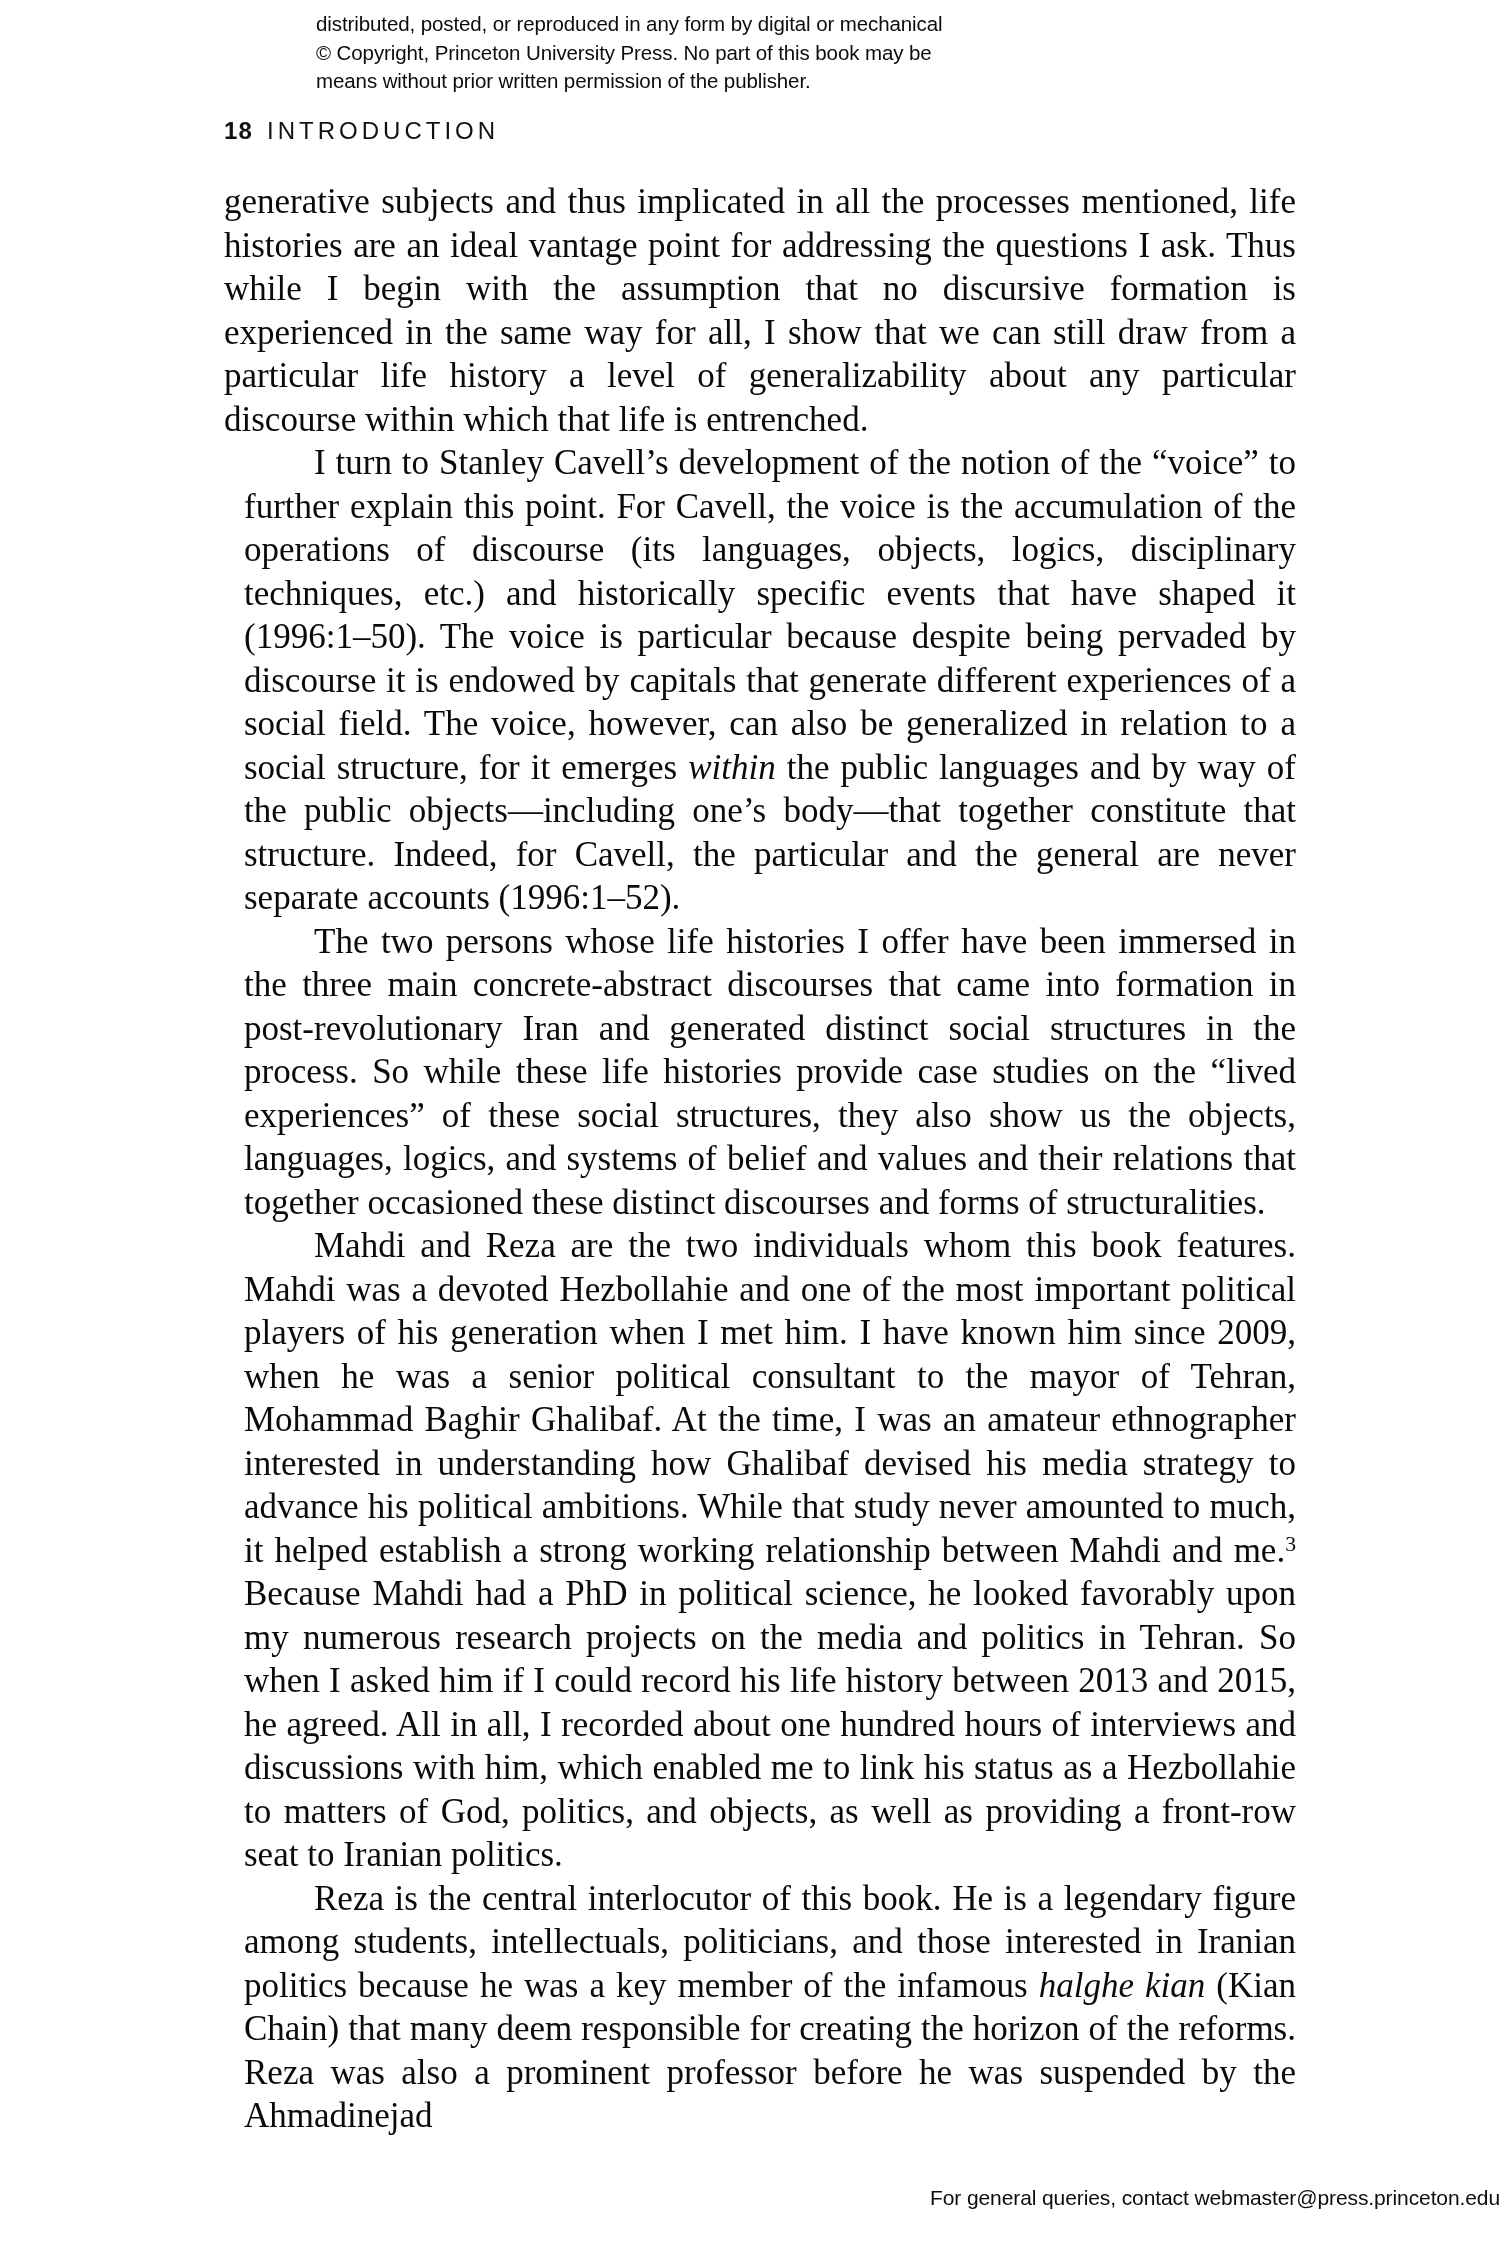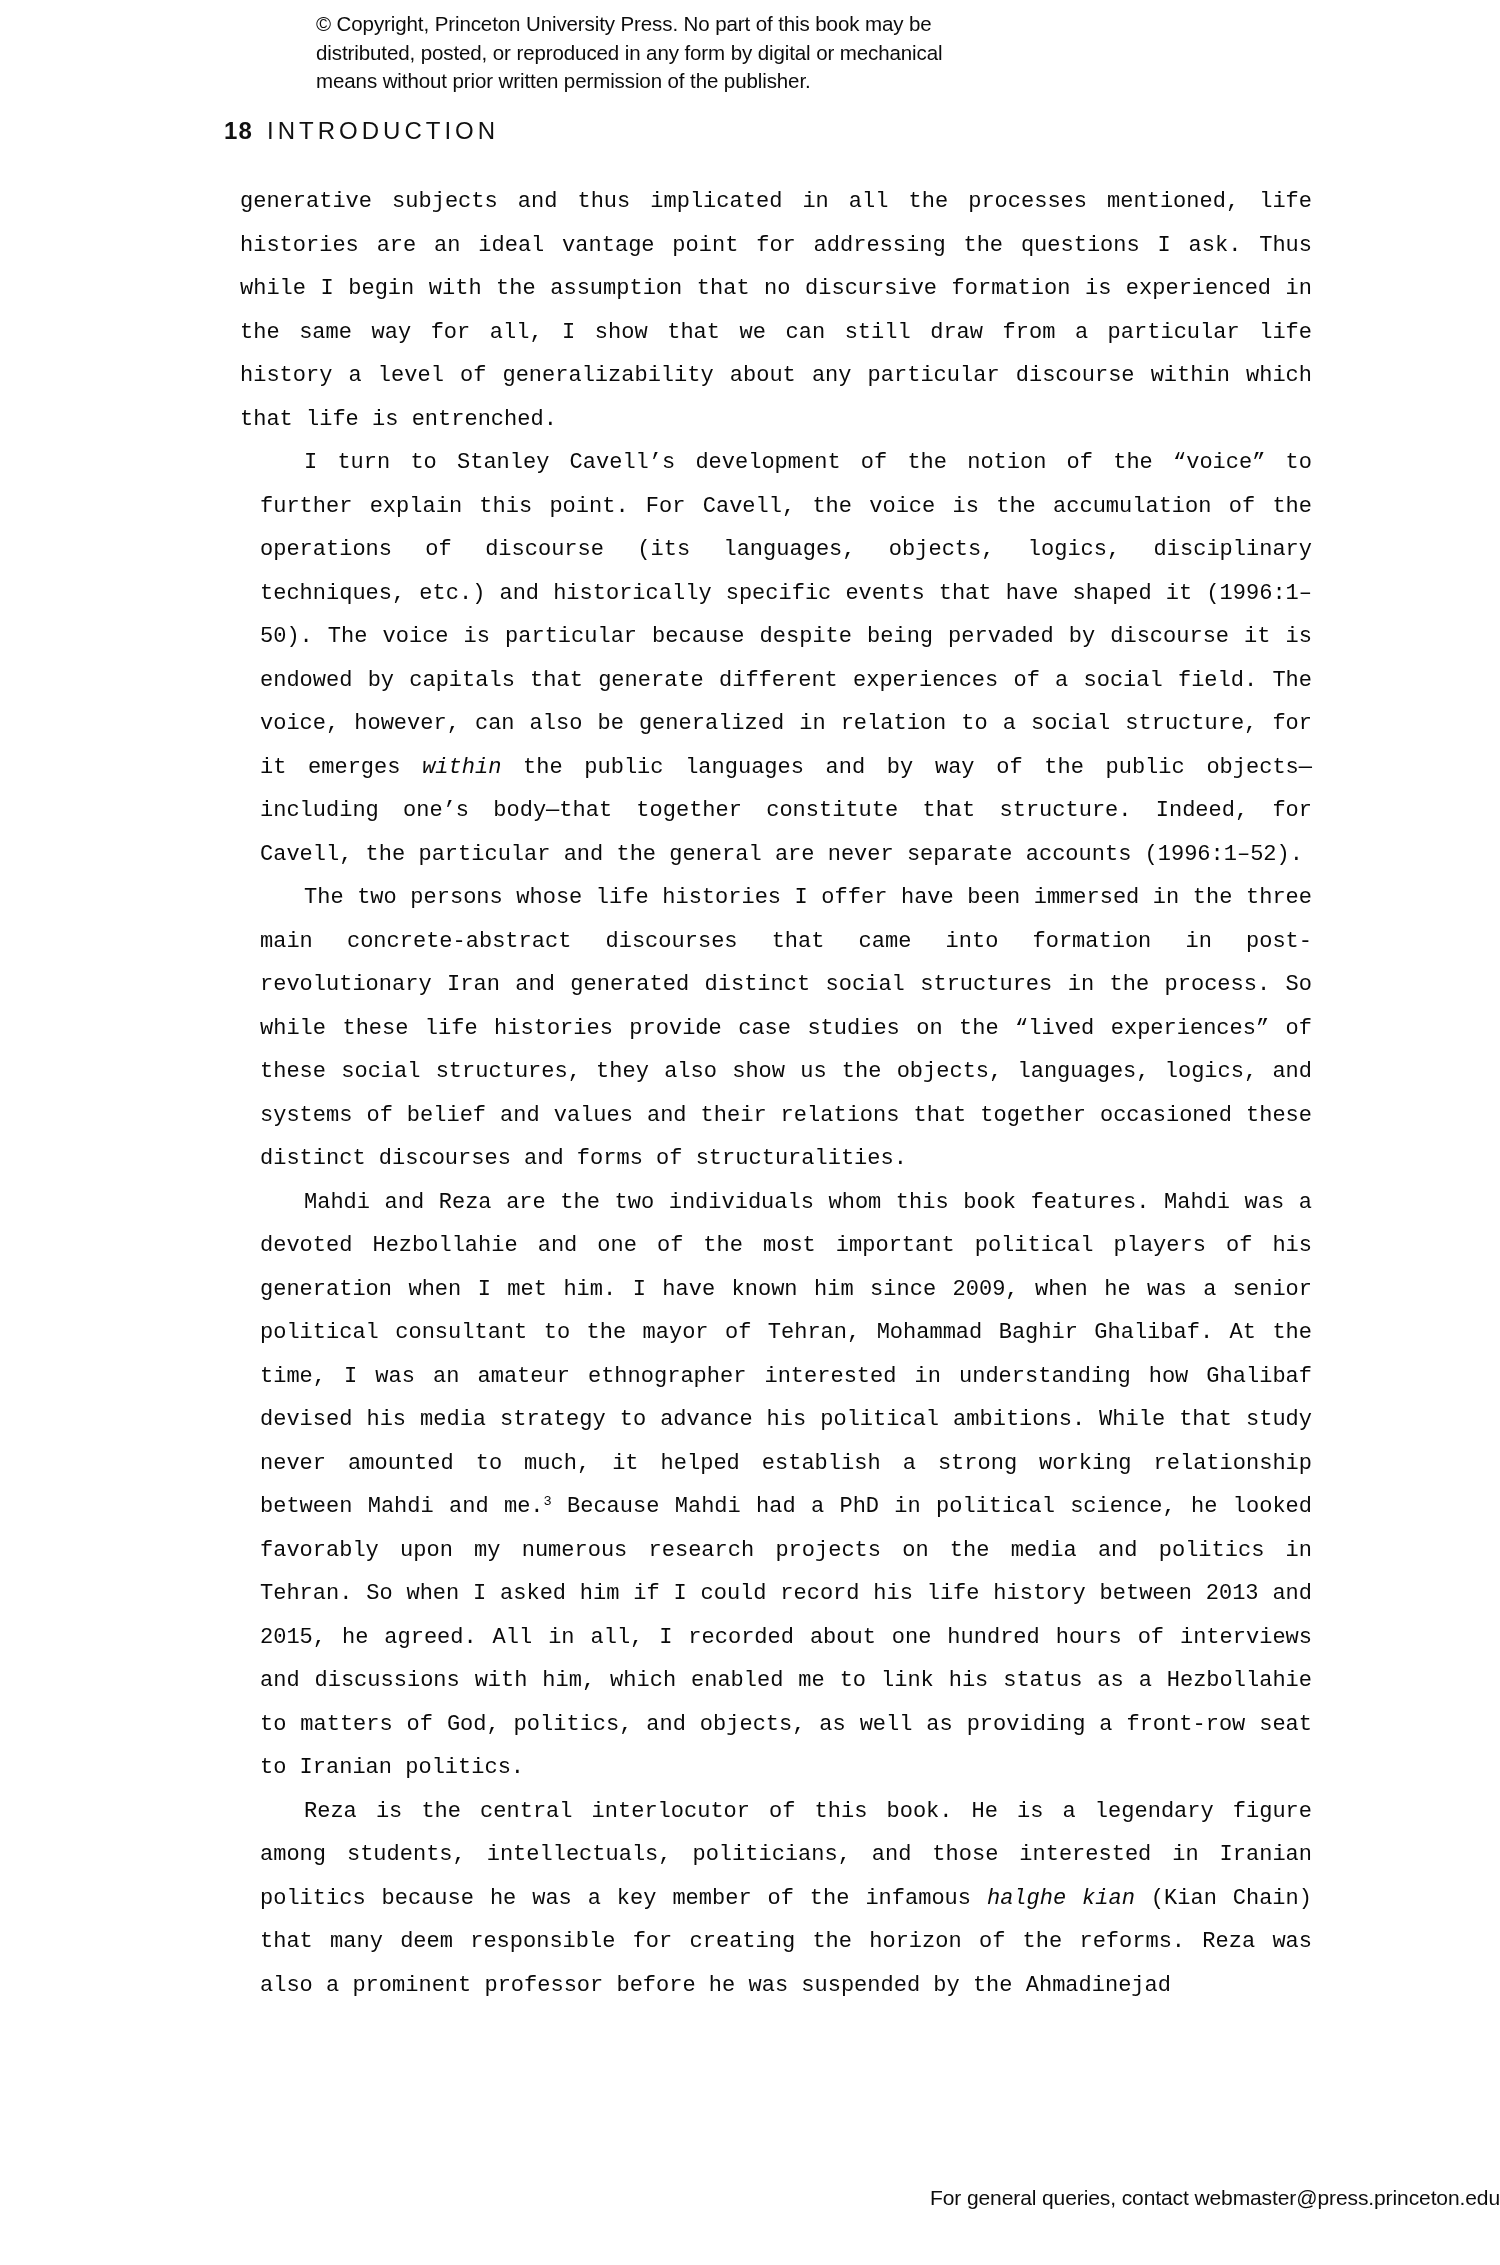--- a/index.html
+++ b/index.html
@@ -46,25 +46,25 @@
   }
   .running-head .rh-title {
     font-weight: 400;
     letter-spacing: 4.0px;
     margin-left: 14px;
   }
 
   
   .textblock {
     position: absolute;
-    left: 240px;
+    left: 224px;
     top: 180px;
     width: 1072px;
-    font-family: Liberation Mono, monospace;
-    font-size: 22px;
+    font-family: Liberation Serif, serif;
+    font-size: 35px;
     line-height: 43.5px;
     color: #0a0a0a;
     text-align: justify;
     text-justify: inter-word;
     -webkit-hyphens: manual;
     hyphens: manual;
   }
   .textblock p {
     margin: 0;
   }
@@ -93,22 +93,22 @@
     color: #0c0c0c;
     letter-spacing: -0.1px;
   }
 </style>
 </head>
 <body>
 
 <div class="page">
 
   <div class="copyright-block">
+    <span class="cline">distributed, posted, or reproduced in any form by digital or mechanical</span>
     <span class="cline">© Copyright, Princeton University Press. No part of this book may be</span>
-    <span class="cline">distributed, posted, or reproduced in any form by digital or mechanical</span>
     <span class="cline">means without prior written permission of the publisher.</span>
   </div>
 
   <div class="running-head">
     <span class="folio">18</span><span class="rh-title">INTRODUCTION</span>
   </div>
 
   <div class="textblock">
     <p>generative subjects and thus implicated in all the processes mentioned, life histories are an ideal vantage point for addressing the questions I ask. Thus while I begin with the assumption that no discursive formation is experienced in the same way for all, I show that we can still draw from a particular life history a level of generalizability about any particular discourse within which that life is entrenched.</p>
 

